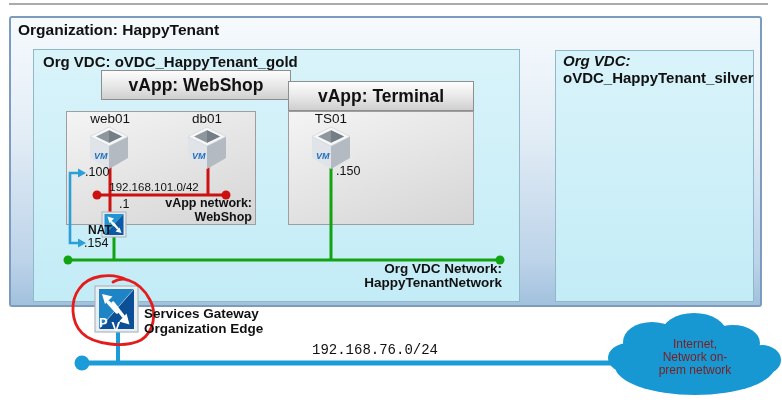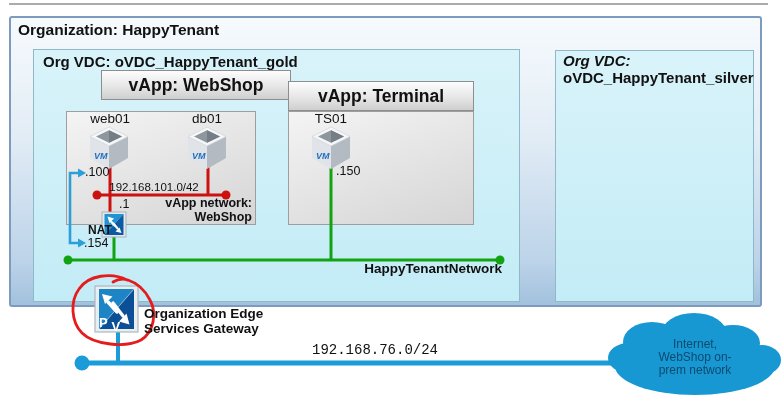--- a/index.html
+++ b/index.html
@@ -27,21 +27,21 @@
   }
   .vapp-body{
     background:linear-gradient(160deg,#f4f4f4 0%,#e3e3e3 55%,#d5d5d5 100%);
     border:1px solid #9e9e9e;z-index:3;
   }
   svg.overlay{position:absolute;left:0;top:0;z-index:5;}
   .lbl{position:absolute;z-index:6;white-space:nowrap;}
   .b{font-weight:bold;}
   .ctr{text-align:center;}
   .rgt{text-align:right;}
-  .cloud-text{color:#0c4a6e;font-size:12px;line-height:12.8px;text-align:center;}
+  .cloud-text{color:#7f1d1d;font-size:12px;line-height:12.8px;text-align:center;}
 </style>
 </head>
 <body>
 
 <div class="stage">
 
   <div class="abs org-box"></div>
   <div class="abs vdc-box" style="left:33px;top:49px;width:485px;height:251px;"></div>
   <div class="abs vdc-box" style="left:555px;top:50px;width:197px;height:250px;"></div>
 
@@ -155,29 +155,30 @@
   <div class="lbl rgt b" style="left:140px;top:197px;width:112px;font-size:12.5px;line-height:13.5px;">
     <span style="display:block;">vApp network:</span>
     <span style="display:block;">WebShop</span>
   </div>
 
   <div class="lbl b" style="left:76px;top:223px;font-size:12px;padding-left:12px;">NAT</div>
   <div class="lbl" style="left:84px;top:236px;font-size:12.5px;">.154</div>
   <div class="lbl" style="left:336px;top:164px;font-size:12.5px;">.150</div>
 
   <div class="lbl rgt b" style="left:352px;top:262px;width:150px;font-size:13.5px;line-height:14px;">
+    <span style="display:block;">Org VDC Network:</span>
     <span style="display:block;">HappyTenantNetwork</span>
   </div>
 
   <div class="lbl b" style="left:144px;top:306px;font-size:13.5px;line-height:15px;">
+    <span style="display:block;">Services Gateway</span>
     <span style="display:block;">Organization Edge</span>
-    <span style="display:block;">Services Gateway</span>
   </div>
 
   <div class="lbl ctr" style="left:312px;top:342px;width:120px;font-size:14px;font-family:Liberation Mono, monospace;">192.168.76.0/24</div>
 
   <div class="lbl cloud-text" style="left:645px;top:338px;width:100px;">
     <span style="display:block;">Internet,</span>
-    <span style="display:block;">WebShop on-</span>
+    <span style="display:block;">Network on-</span>
     <span style="display:block;">prem network</span>
   </div>
 
 </div>
 
 </body></html>

